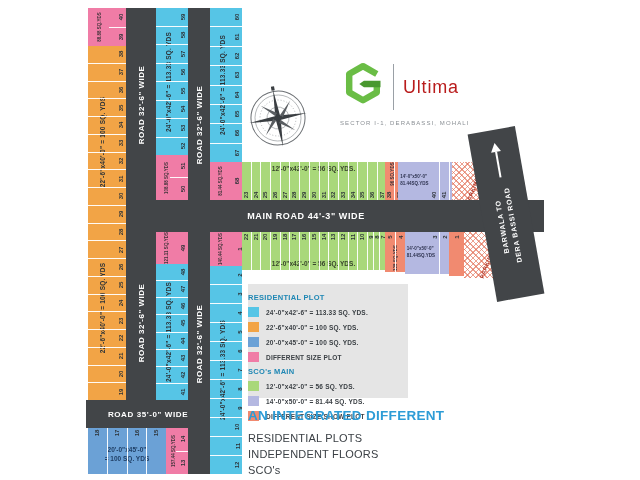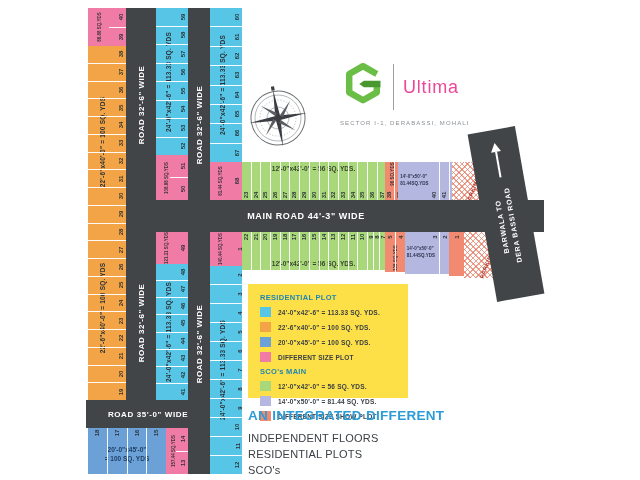--- a/index.html
+++ b/index.html
@@ -50,24 +50,24 @@
   .diag{transform:rotate(-10deg);z-index:5;}
   .diag .arrow-line{position:absolute;top:22px;left:50%;width:2px;height:26px;background:#fff;}
   .diag .arrow-head{position:absolute;top:13px;left:50%;margin-left:-4px;width:0;height:0;
         border-left:5px solid transparent;border-right:5px solid transparent;border-bottom:9px solid #fff;}
   .diag-label{position:absolute;left:50%;top:57%;transform:translate(-50%,-50%) rotate(-90deg);
         color:#fff;font-size:7px;font-weight:700;letter-spacing:.7px;text-align:center;line-height:1.5;white-space:nowrap;}
   
   .logo-row{display:flex;align-items:center;}
   .logo-divider{width:1px;height:46px;background:#9aa0a6;margin:0 9px 0 7px;}
   .gbp{font-size:25px;font-weight:700;color:#1A75BC;letter-spacing:1px;line-height:1;}
-  .ultima{font-size:18px;color:#ec4899;letter-spacing:.8px;line-height:1.15;text-align:center;}
+  .ultima{font-size:18px;color:#b91c1c;letter-spacing:.8px;line-height:1.15;text-align:center;}
   .logo-sub{margin-top:8px;text-align:center;font-size:6px;color:#8a8f94;letter-spacing:1.1px;white-space:nowrap;}
   
-  .legend{background:#fde047;padding:9px 12px;box-sizing:border-box;}
+  .legend{background:#e5e5e5;padding:9px 0;box-sizing:border-box;}
   .lg-head{font-size:7.5px;font-weight:700;color:#1E87B4;margin:4px 0 5px;letter-spacing:.3px;}
   .lg-row{display:flex;align-items:center;margin:0 0 5px;}
   .sw{width:11px;height:10px;margin-right:7px;flex:0 0 auto;}
   .lg-lab{font-size:6.5px;color:#3B4045;font-weight:700;letter-spacing:.2px;}
   
   .f-title{font-size:13.5px;font-weight:700;color:#2D9CD6;letter-spacing:.3px;margin-bottom:7px;}
   .f-line{font-size:11px;color:#3B4045;line-height:16px;letter-spacing:.2px;}
 </style>
 </head>
 <body>
@@ -592,19 +592,19 @@
         <div class="lg-row">
           <span class="sw" style="background: rgb(241, 138, 112);"></span>
           <span class="lg-lab">DIFFERENT SIZE SHOW PLOT</span>
         </div>
       </div>
   </div>
 
   <div class="abs" style="left:248px;top:408px;">
     <div class="f-title">AN INTEGRATED DIFFERENT</div>
     <div>
+        <div class="f-line">RESIDENTIAL PLOTS</div>
         <div class="f-line">INDEPENDENT FLOORS</div>
-        <div class="f-line">RESIDENTIAL PLOTS</div>
         <div class="f-line">SCO's</div>
       </div>
   </div>
 
 </div>
 
 </body></html>

